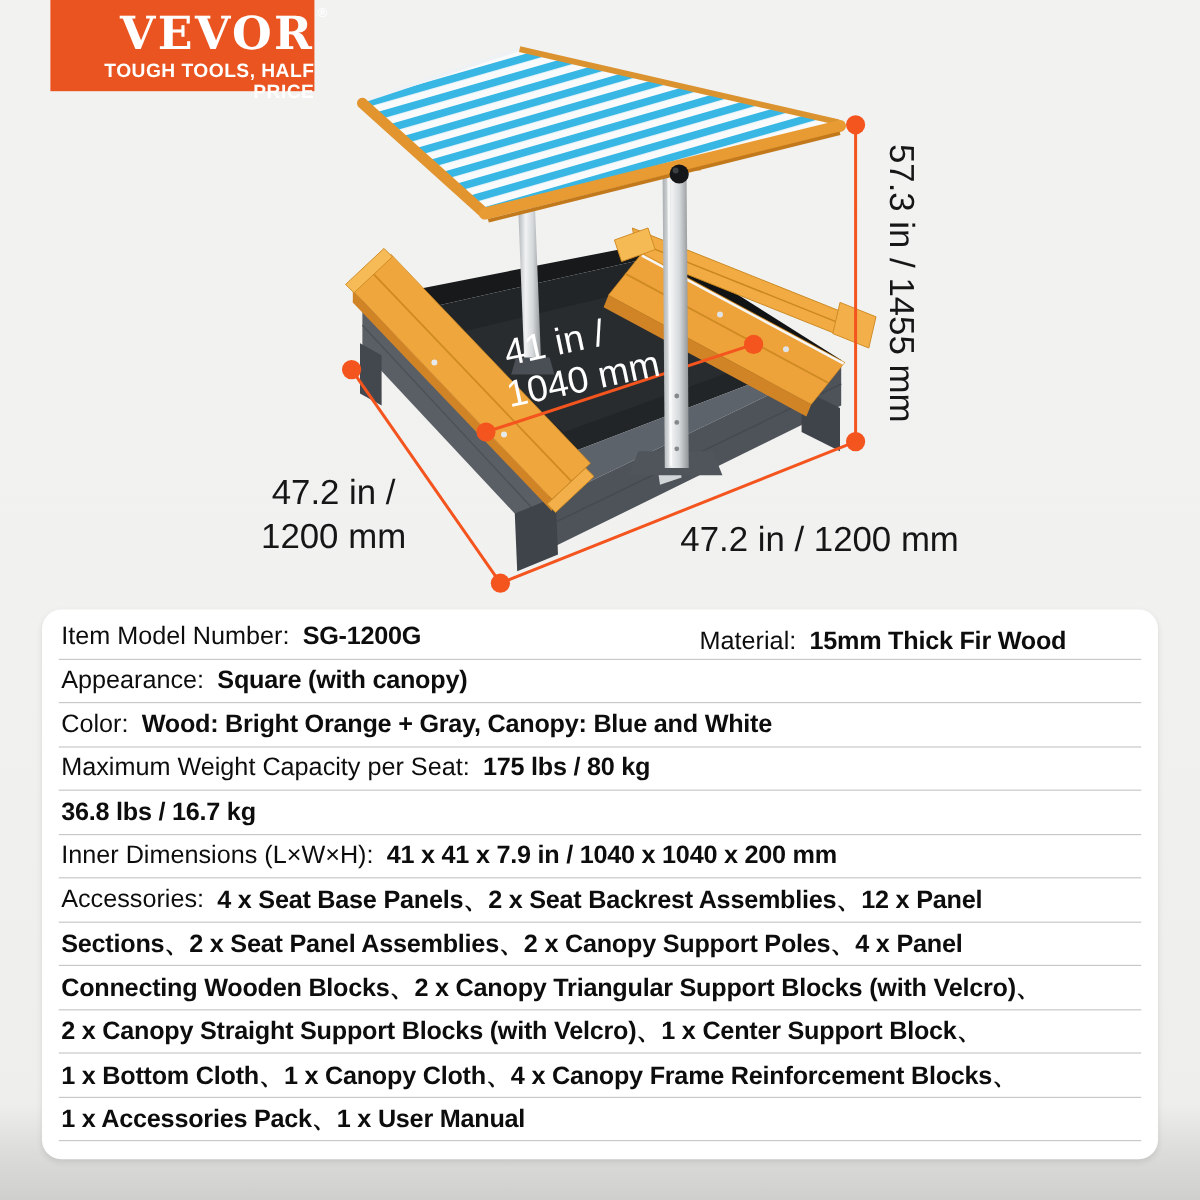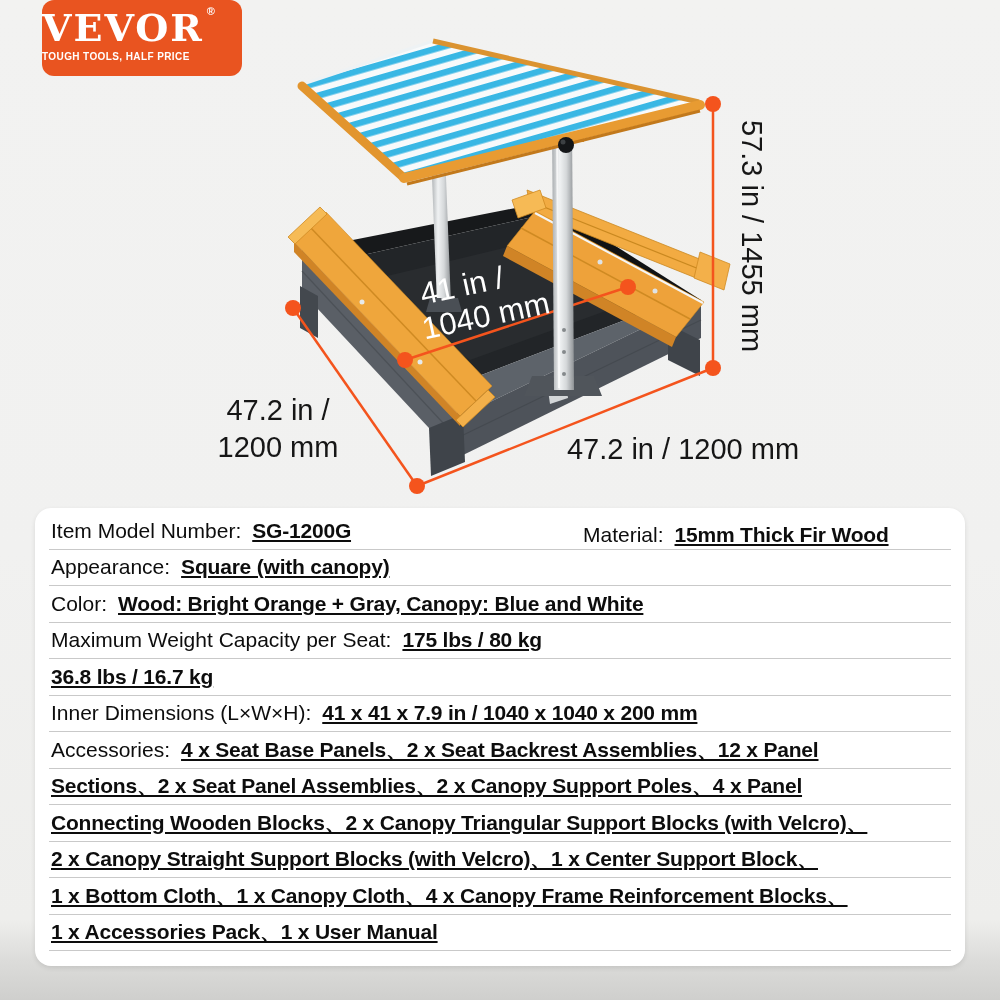--- a/index.html
+++ b/index.html
@@ -2,38 +2,38 @@
 <html><head>
 <meta charset="utf-8">
 <style>
   html,body{margin:0;padding:0;}
   body{
     width:1000px;height:1000px;position:relative;overflow:hidden;
     font-family:"Liberation Sans",sans-serif;
     background:linear-gradient(180deg,#f2f2f1 0%,#f1f1f0 55%,#eeeeec 92%,#dcdcda 96%,#cfcfcd 100%);
   }
   
-  .logo{position:absolute;left:42px;top:0;width:200px;height:76px;background:#e95420;color:#fff;text-align:left;border-radius:12px;}
+  .logo{position:absolute;left:42px;top:0;width:220px;height:76px;background:#e95420;color:#fff;text-align:right;}
   .logo-main{font-family:"DejaVu Serif",serif;font-weight:bold;font-size:38px;line-height:1;letter-spacing:2px;margin-top:9px;display:inline-block;position:relative;}
   .logo-reg{font-family:"Liberation Sans",sans-serif;font-size:11px;font-weight:bold;position:absolute;top:-3px;right:-13px;}
-  .logo-tag{font-size:10px;font-weight:bold;letter-spacing:0.4px;margin-top:4px;}
+  .logo-tag{font-size:16px;font-weight:bold;letter-spacing:0.4px;margin-top:4px;}
   
   .scene{position:absolute;left:0;top:0;width:1000px;height:505px;}
   .dim-label{font-size:29px;fill:#161616;font-family:"Liberation Sans",sans-serif;}
   .dim-label-white{font-size:31px;fill:#ffffff;font-family:"Liberation Sans",sans-serif;}
   
   .card{
     position:absolute;left:35px;top:508px;width:930px;height:458px;box-sizing:border-box;
     background:#ffffff;border-radius:16px;box-shadow:0 2px 5px rgba(0,0,0,0.10);
     padding:5px 14px 15px;display:flex;flex-direction:column;
   }
   .row{flex:1;display:flex;align-items:center;border-bottom:1px solid #c9c9c9;
        font-size:21px;color:#0d0d0d;padding:0 2px;position:relative;white-space:nowrap;}
   .row .lbl{font-weight:400;margin-right:11px;}
-  .row .val{font-weight:700;letter-spacing:-0.2px;text-decoration:underline;}
+  .row .val{font-weight:700;letter-spacing:-0.2px;}
   .cell2{position:absolute;left:534px;top:4px;height:100%;display:flex;align-items:center;}
 </style>
 </head>
 <body>
 
 <div class="logo">
   <span class="logo-main"><span>VEVOR</span><span class="logo-reg">®</span></span>
   <div class="logo-tag">TOUGH TOOLS, HALF PRICE</div>
 </div>
 

